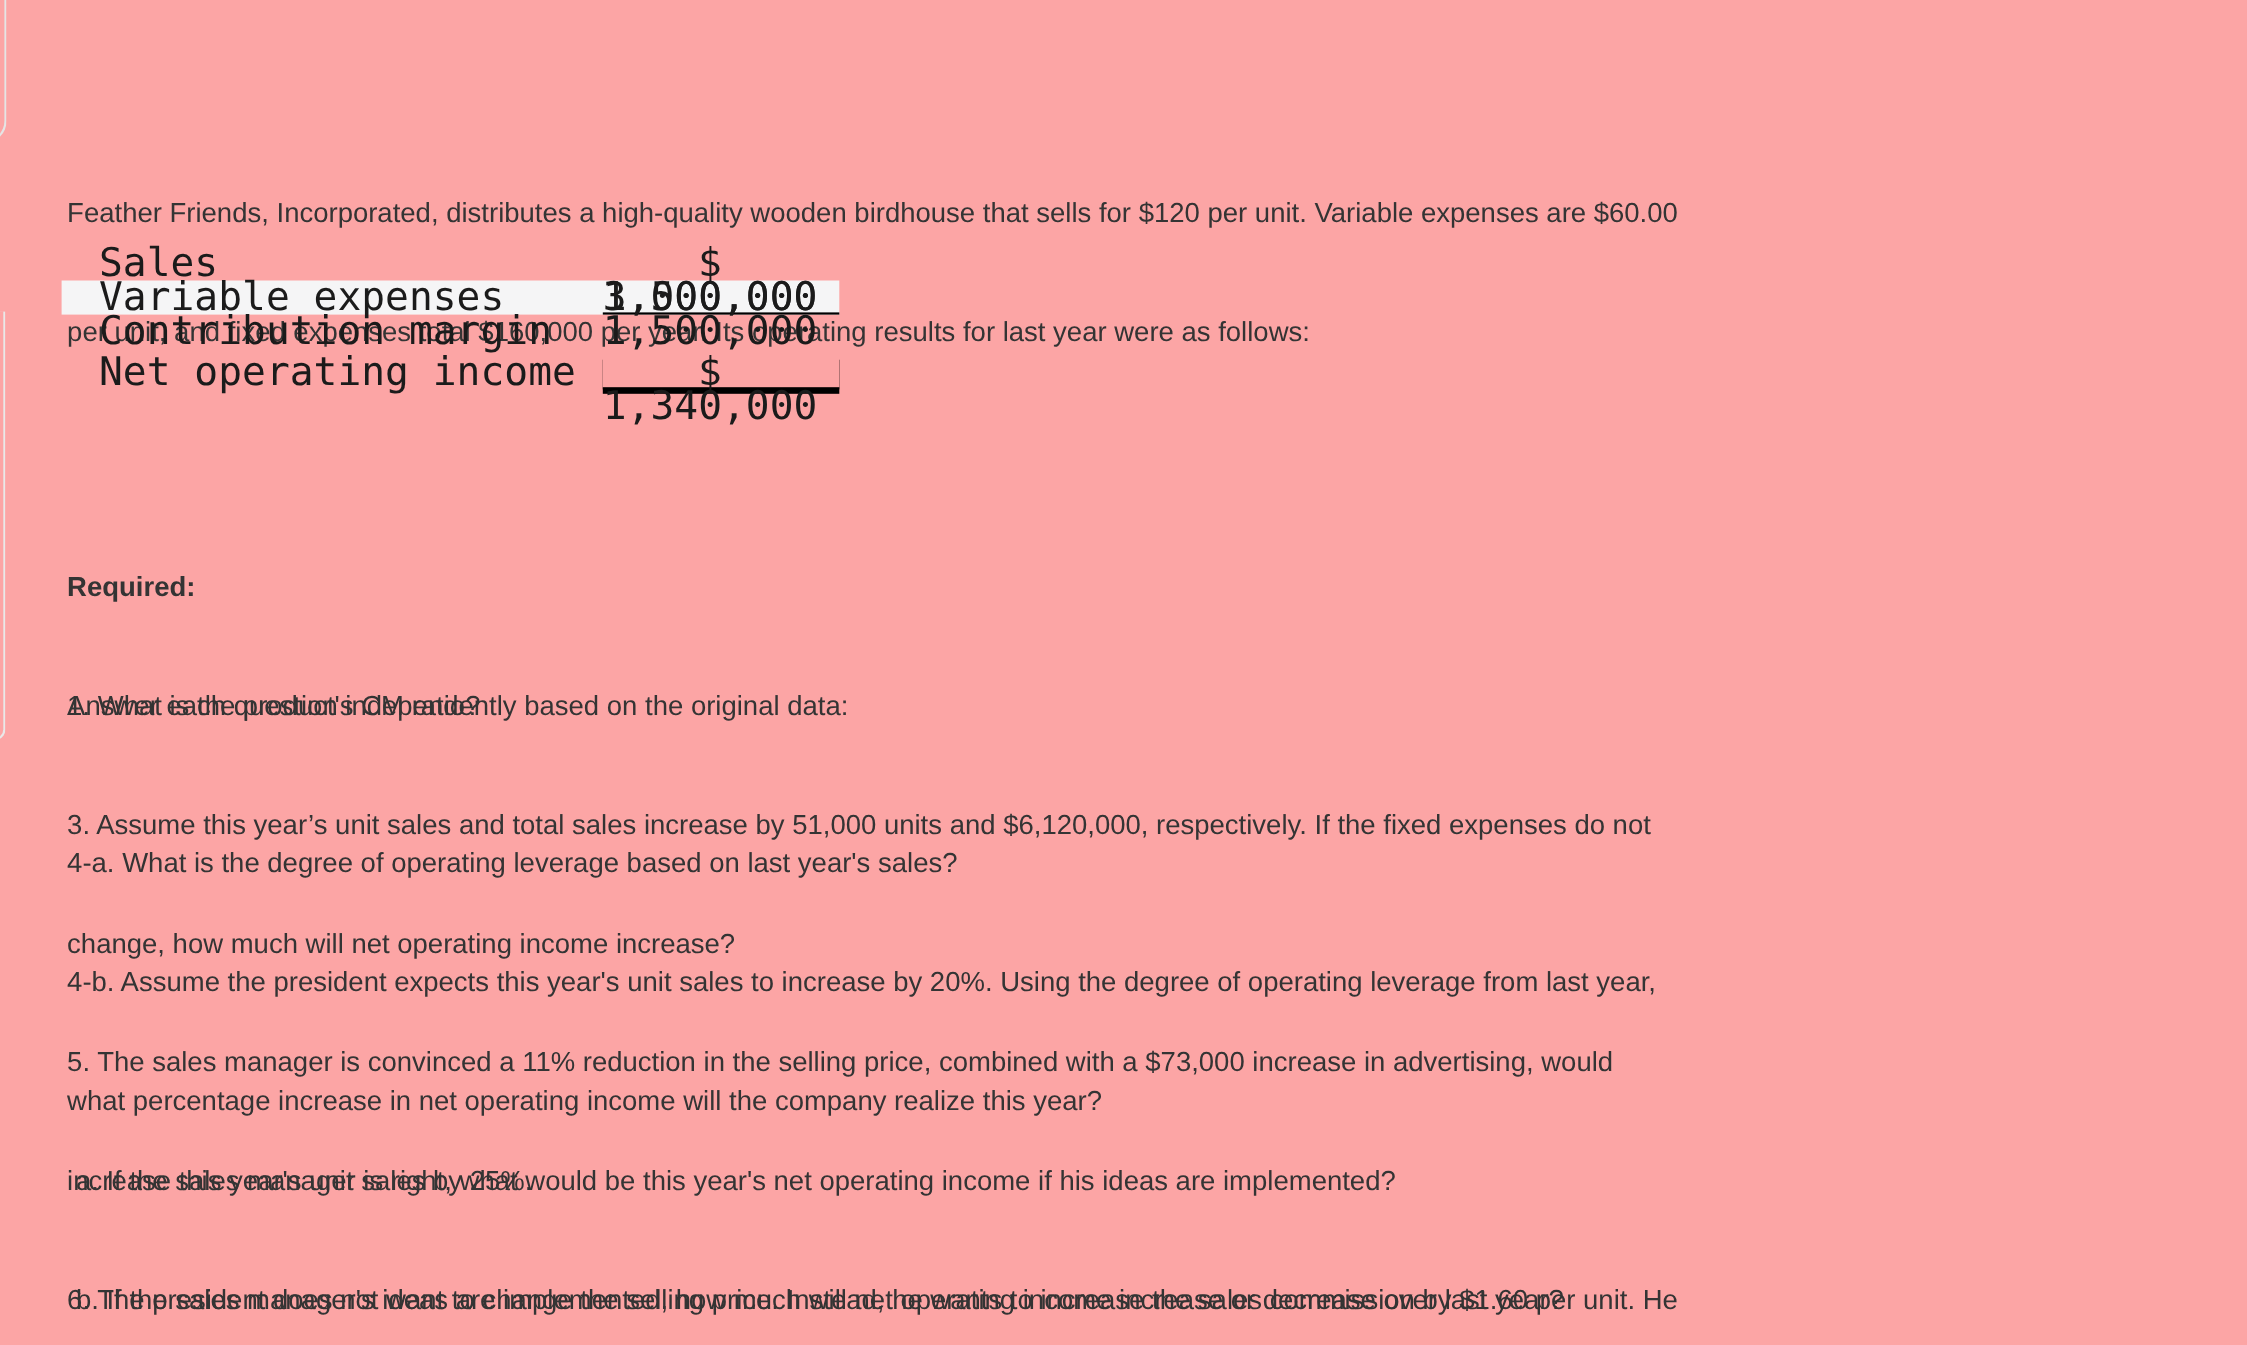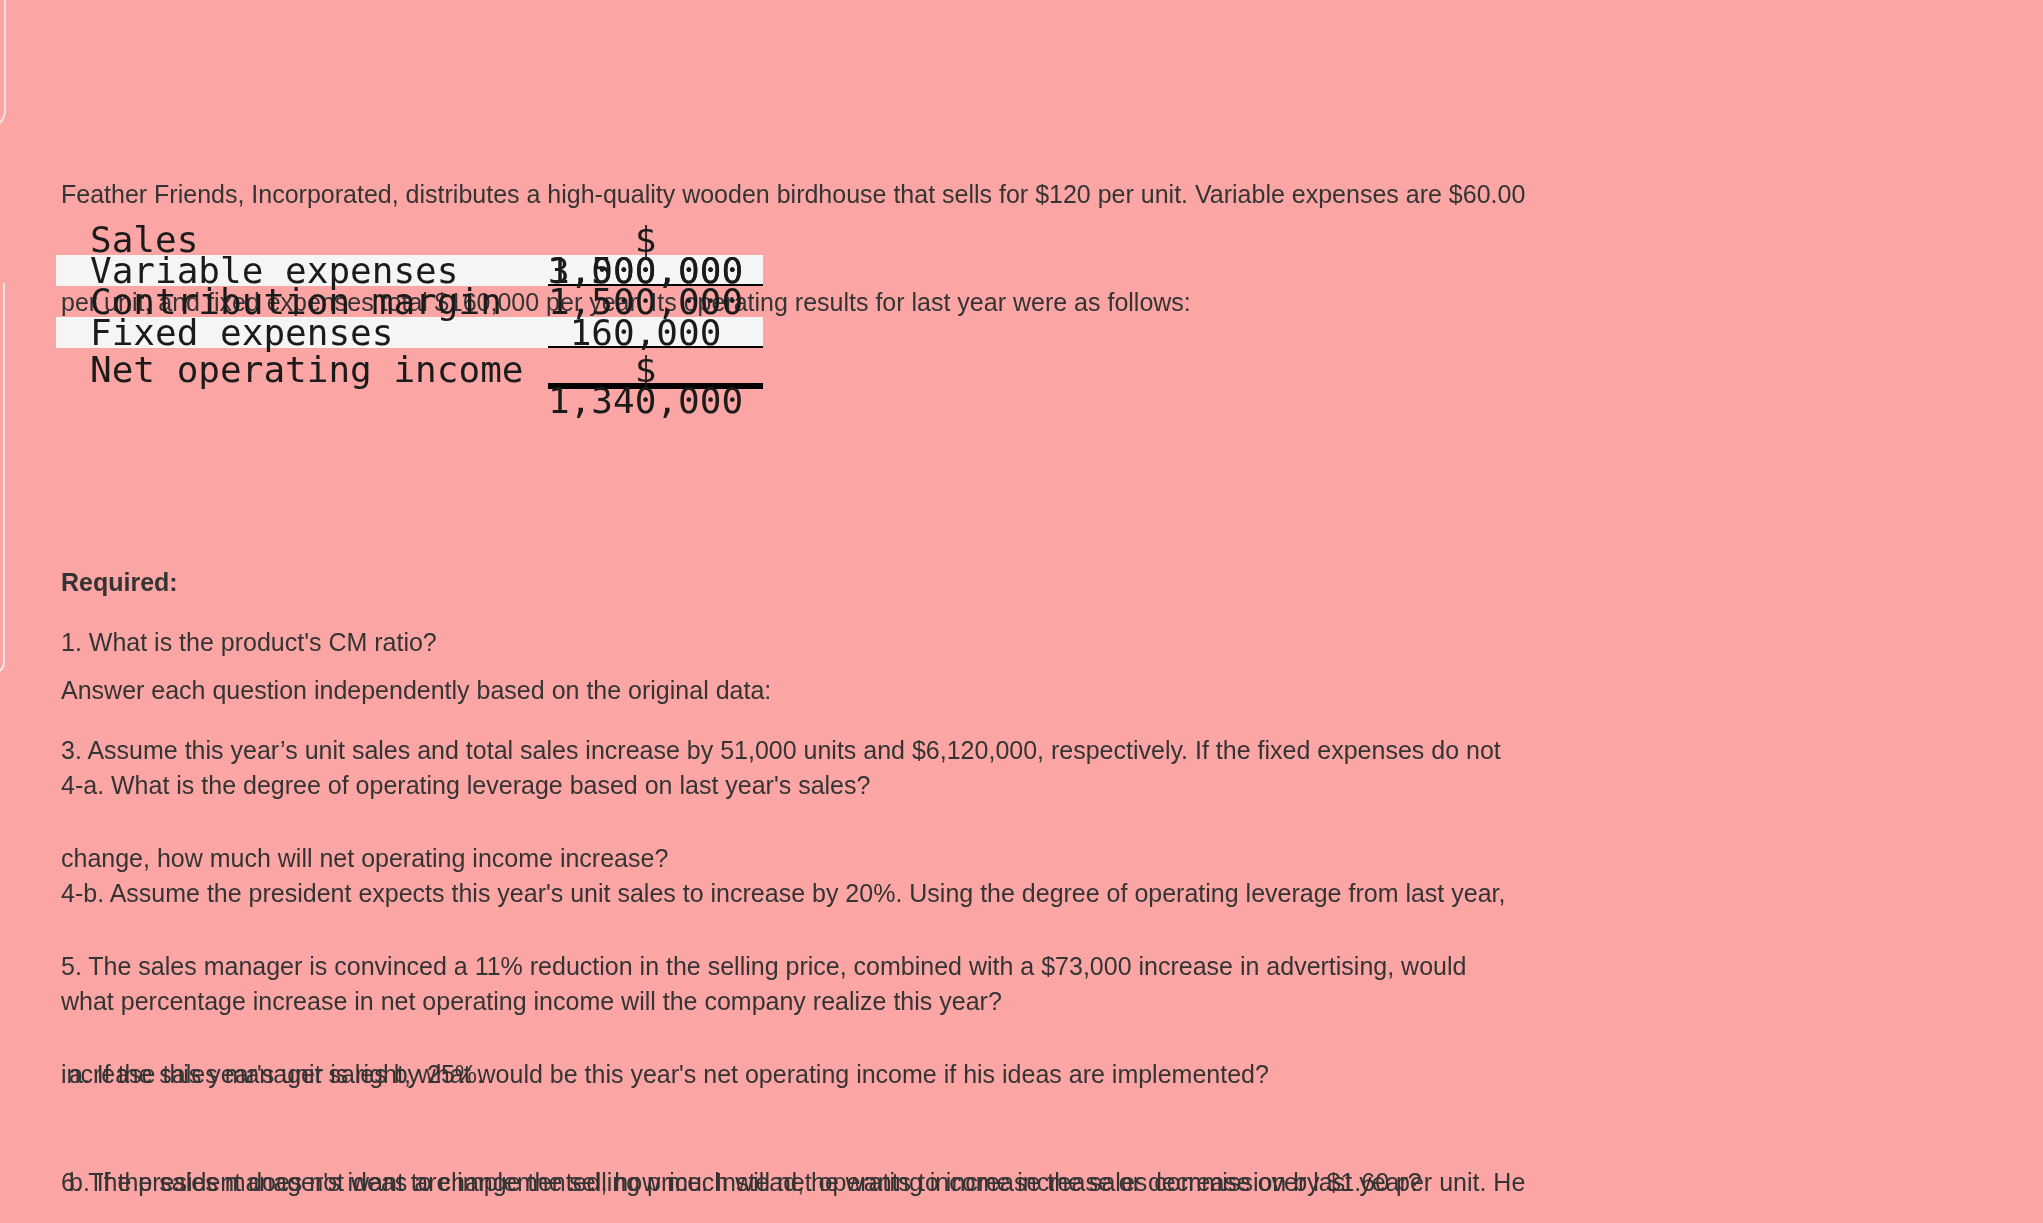--- a/index.html
+++ b/index.html
@@ -8,21 +8,21 @@
     width:2043px;height:1223px;
     background:#fca5a5;
     overflow:hidden;
     font-family:"Liberation Sans",sans-serif;
     font-size:25px;
     line-height:36px;
     color:#343434;
   }
   .blk{position:absolute;white-space:pre;}
   .line{display:block;}
-  .bold{font-weight:700;margin-top:48px;}
+  .bold{font-weight:700;}
 
   
   .edge-top{
     position:absolute;left:-26px;top:-12px;width:30px;height:140px;
     border-right:2px solid #e5e5e5;border-bottom:2px solid #e5e5e5;
     border-bottom-right-radius:20px;
   }
   .edge-mid{
     position:absolute;left:-27px;top:283px;width:30px;height:388px;
     border-right:2px solid #e9e9e9;border-bottom:2px solid #e9e9e9;
@@ -62,24 +62,20 @@
       <span class="amt">$ 3,000,000</span>
     </div>
     <div class="srow shaded">
       <span class="lbl">Variable expenses</span>
       <span class="amt u1">1,500,000</span>
     </div>
     <div class="srow">
       <span class="lbl">Contribution margin</span>
       <span class="amt">1,500,000</span>
     </div>
-    <div class="srow shaded">
-      <span class="lbl">Fixed expenses</span>
-      <span class="amt u1">160,000</span>
-    </div>
     <div class="srow total">
       <span class="lbl">Net operating income</span>
       <span class="amt u2">$ 1,340,000</span>
     </div>
   </div>
 
   <div class="blk" style="top:444px;left:61px;">
     <span class="line bold">Required:</span>
     <span class="line">Answer each question independently based on the original data:</span>
   </div>

